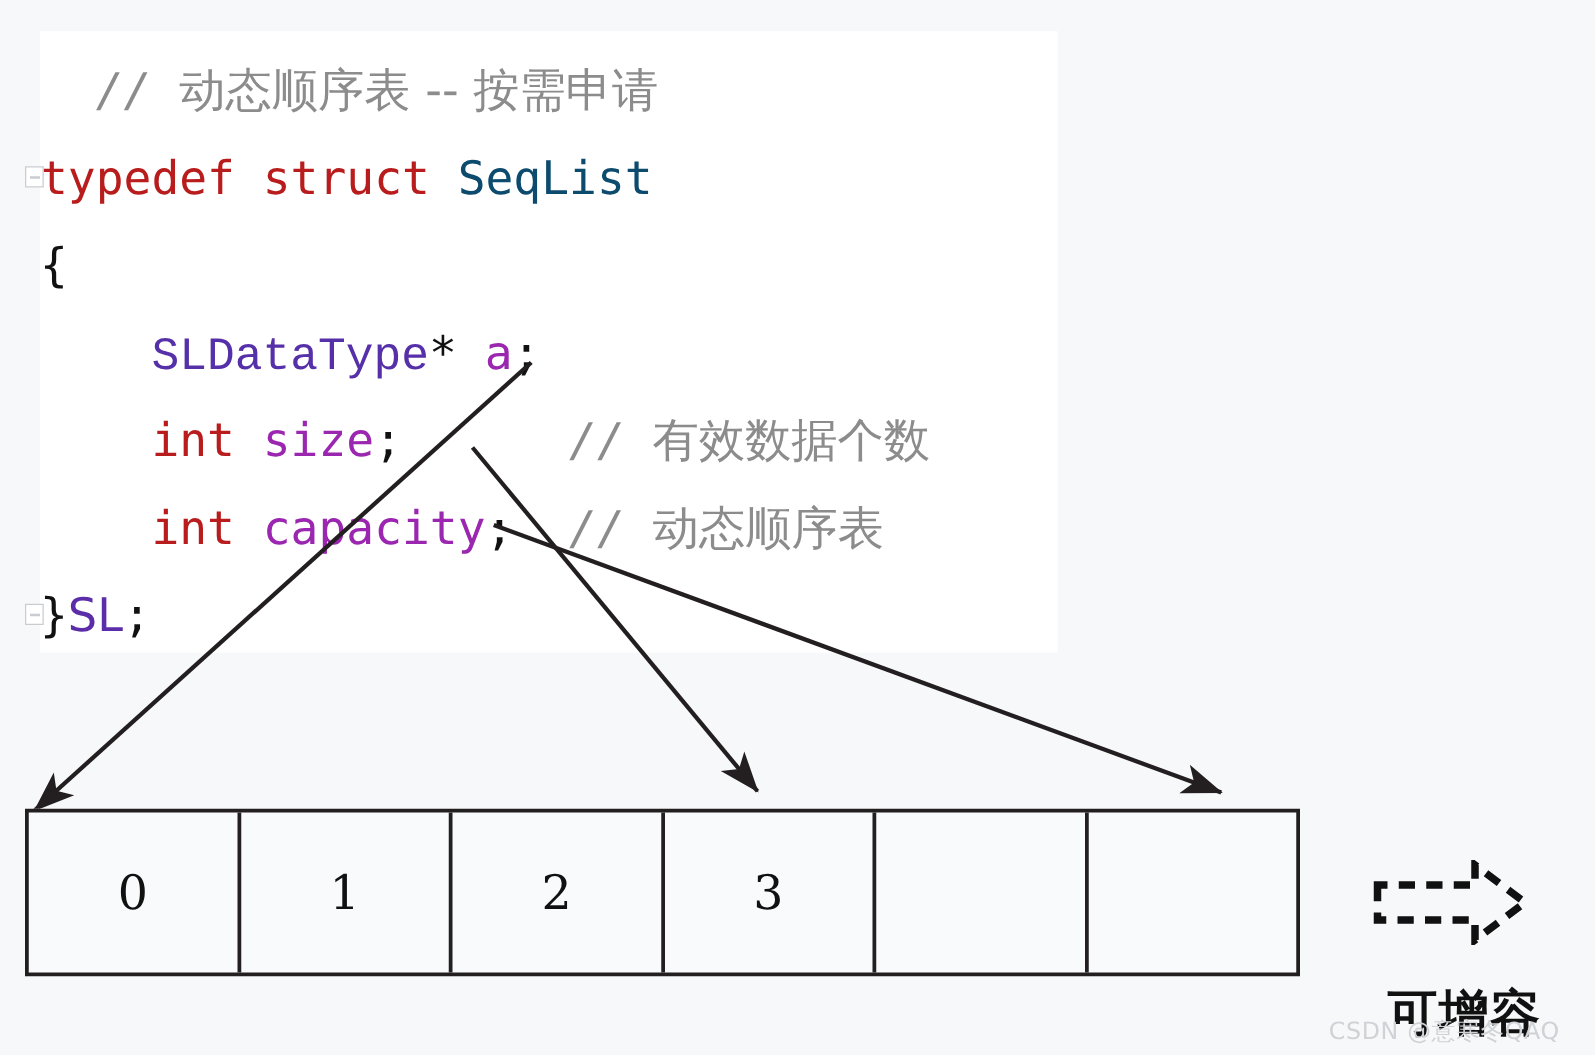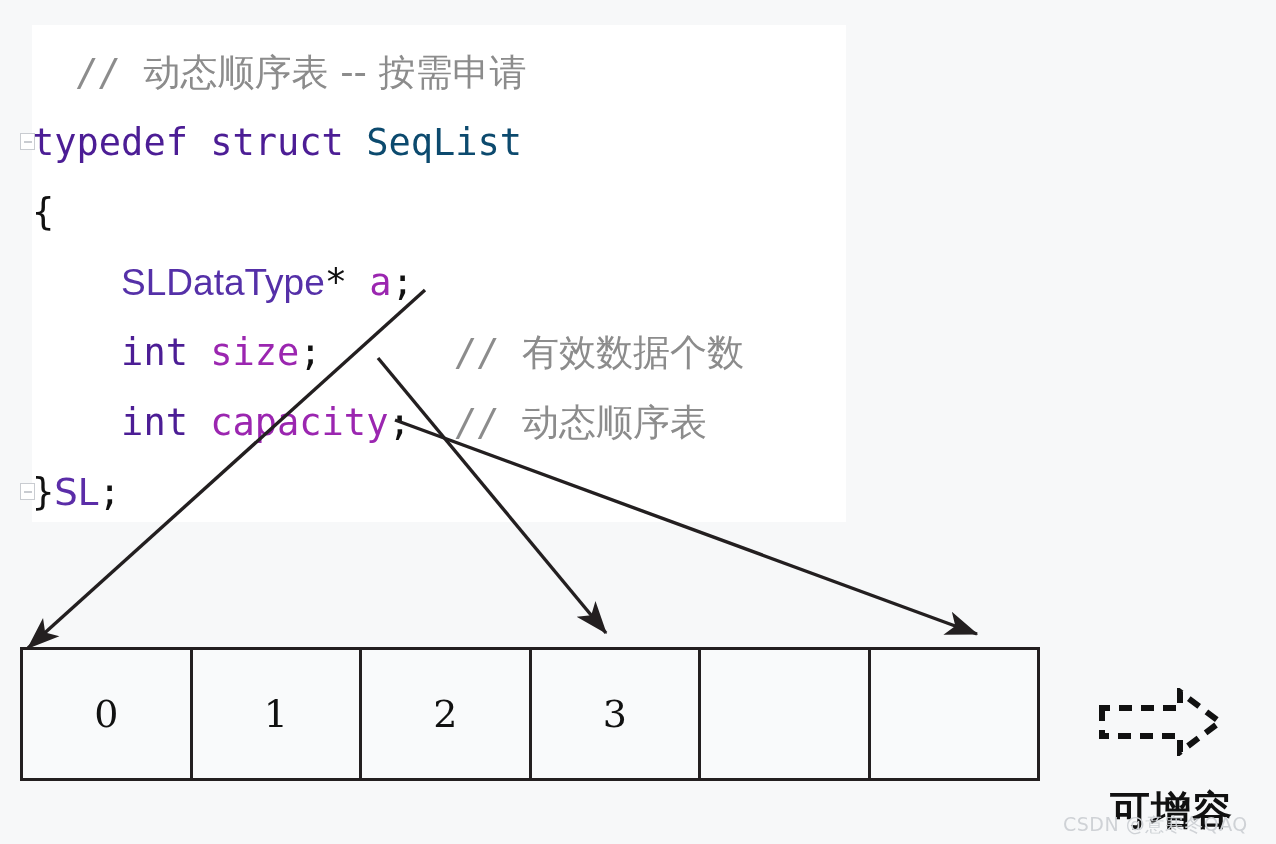--- a/index.html
+++ b/index.html
@@ -42,24 +42,24 @@
   .cl1 { top: 83px; }
   .cl2 { top: 153px; }
   .cl3 { top: 223px; }
   .cl4 { top: 293px; }
   .cl5 { top: 363px; }
   .cl6 { top: 433px; }
 
   .tok-comment { color: #8c8c8c; font-style: italic; }
   .tok-comment-cn { color: #8c8c8c; font-style: normal;
                     font-family: "DejaVu Sans", "Liberation Sans", sans-serif; }
-  .tok-kw      { color: #4c1d95; }
+  .tok-kw      { color: #b91c1c; }
   .tok-type    { color: #0c4a6e; }
   .tok-plain   { color: #111111; }
-  .tok-udtype  { color: #5530a8; font-family: Liberation Sans, sans-serif; }
+  .tok-udtype  { color: #5530a8; font-family: Liberation Mono, monospace; }
   .tok-var     { color: #9b26b0; }
   .tok-alias   { color: #5b2da8; font-family: "DejaVu Sans", "Liberation Sans", sans-serif; }
 
   
   .fold-marker {
     position: absolute;
     left: -12px;
     width: 15px;
     height: 17px;
     border: 1.5px solid #c9ccd1;

